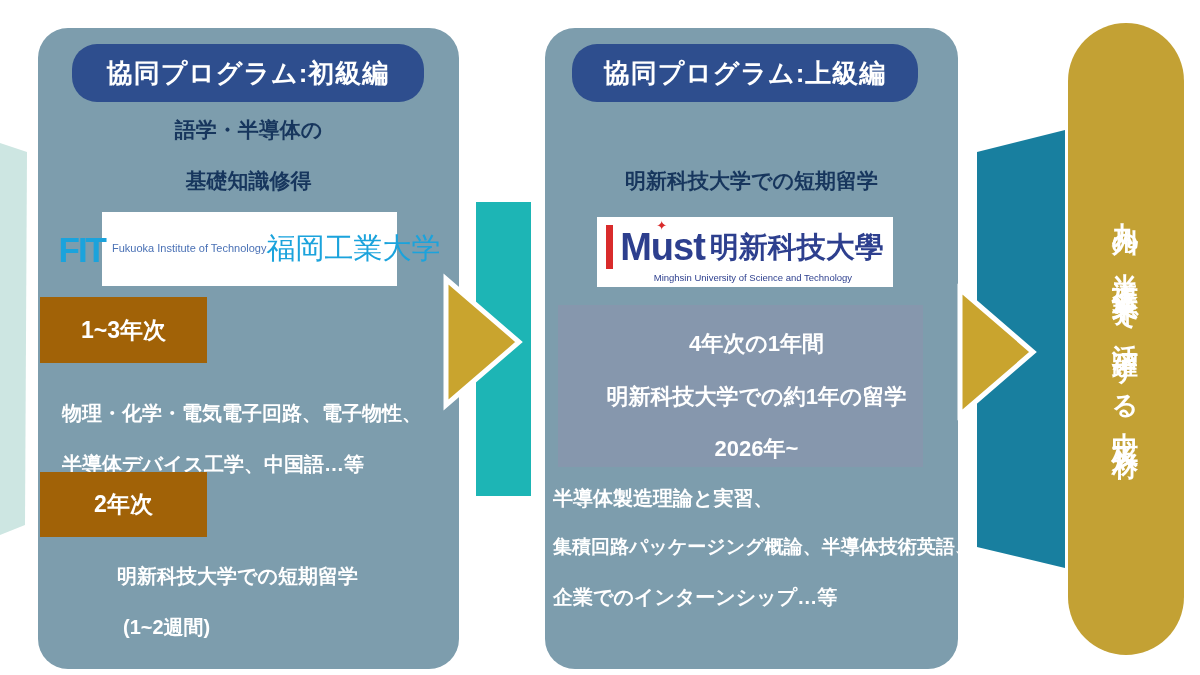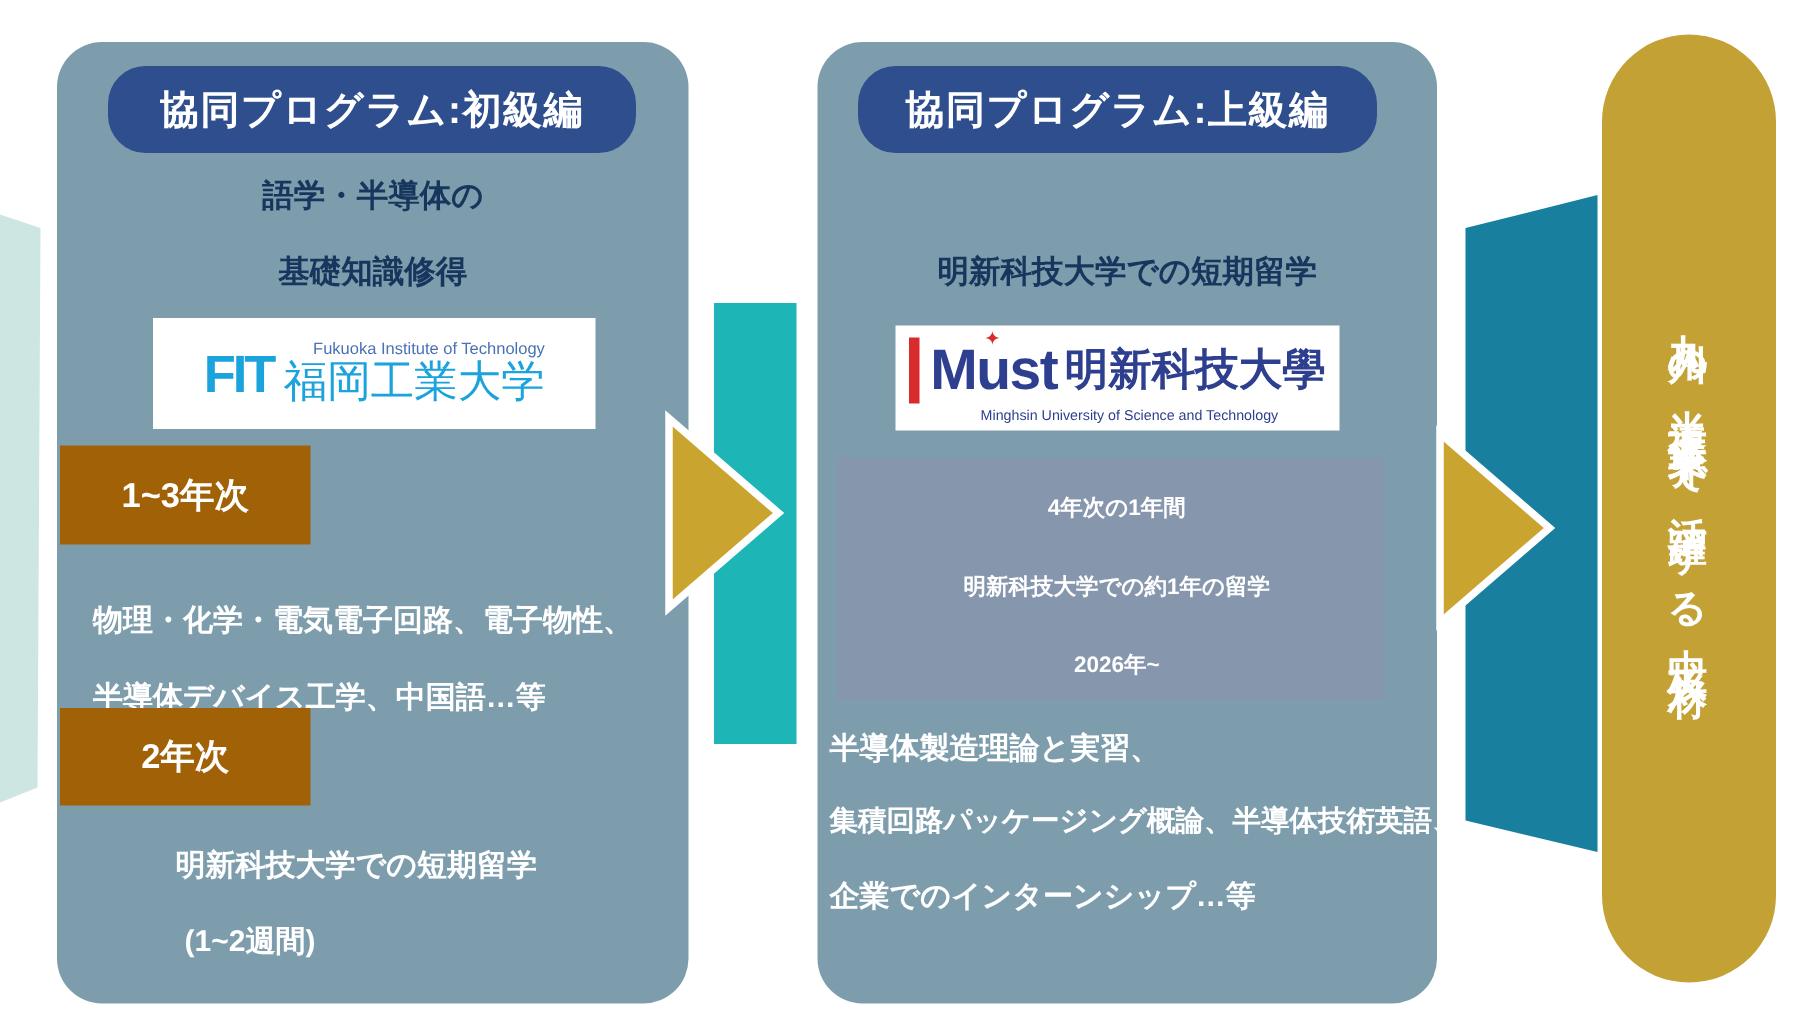--- a/index.html
+++ b/index.html
@@ -61,21 +61,21 @@
     position: absolute;
     left: 64px; top: 184px; width: 295px; height: 74px;
     background: #ffffff;
     display: flex; align-items: center; justify-content: center;
     gap: 7px;
   }
   .fit-abbr {
     color: #1ba3dc; font-weight: bold; font-size: 35px;
     letter-spacing: -2px; line-height: 1;
   }
-  .fit-col { display: flex; flex-direction: column; align-items: flex-end; }
+  .fit-col { display: flex; flex-direction: row; align-items: center; }
   .fit-en { color: #4a71b5; font-size: 11px; white-space: nowrap; margin-bottom: 1px; }
   .fit-jp { color: #1ba3dc; font-weight: normal; font-size: 29px; white-space: nowrap; line-height: 1.1; }
 
   
   .must-logo {
     position: absolute;
     left: 52px; top: 189px; width: 296px; height: 70px;
     background: #ffffff;
     display: flex; align-items: center; justify-content: center;
     gap: 5px; padding-bottom: 10px;
@@ -115,23 +115,23 @@
     white-space: nowrap;
   }
 
   
   .highlight-box {
     position: absolute;
     left: 13px; top: 277px; width: 365px; height: 162px;
     background: #8697ad;
   }
   .highlight-box span {
-    position: absolute; left: 4px; width: 100%;
+    position: absolute; left: 16px; width: 100%;
     text-align: center;
-    color: #ffffff; font-weight: bold; font-size: 15px;
+    color: #ffffff; font-weight: bold; font-size: 22px;
     white-space: nowrap;
   }
   .hl1 { top: 24px; } .hl2 { top: 77px; } .hl3 { top: 129px; }
 
   
   .goal-pill {
     left: 1068px; top: 23px; width: 116px; height: 632px;
     background: #c3a134;
     border-radius: 58px;
     display: flex; align-items: center; justify-content: center;

